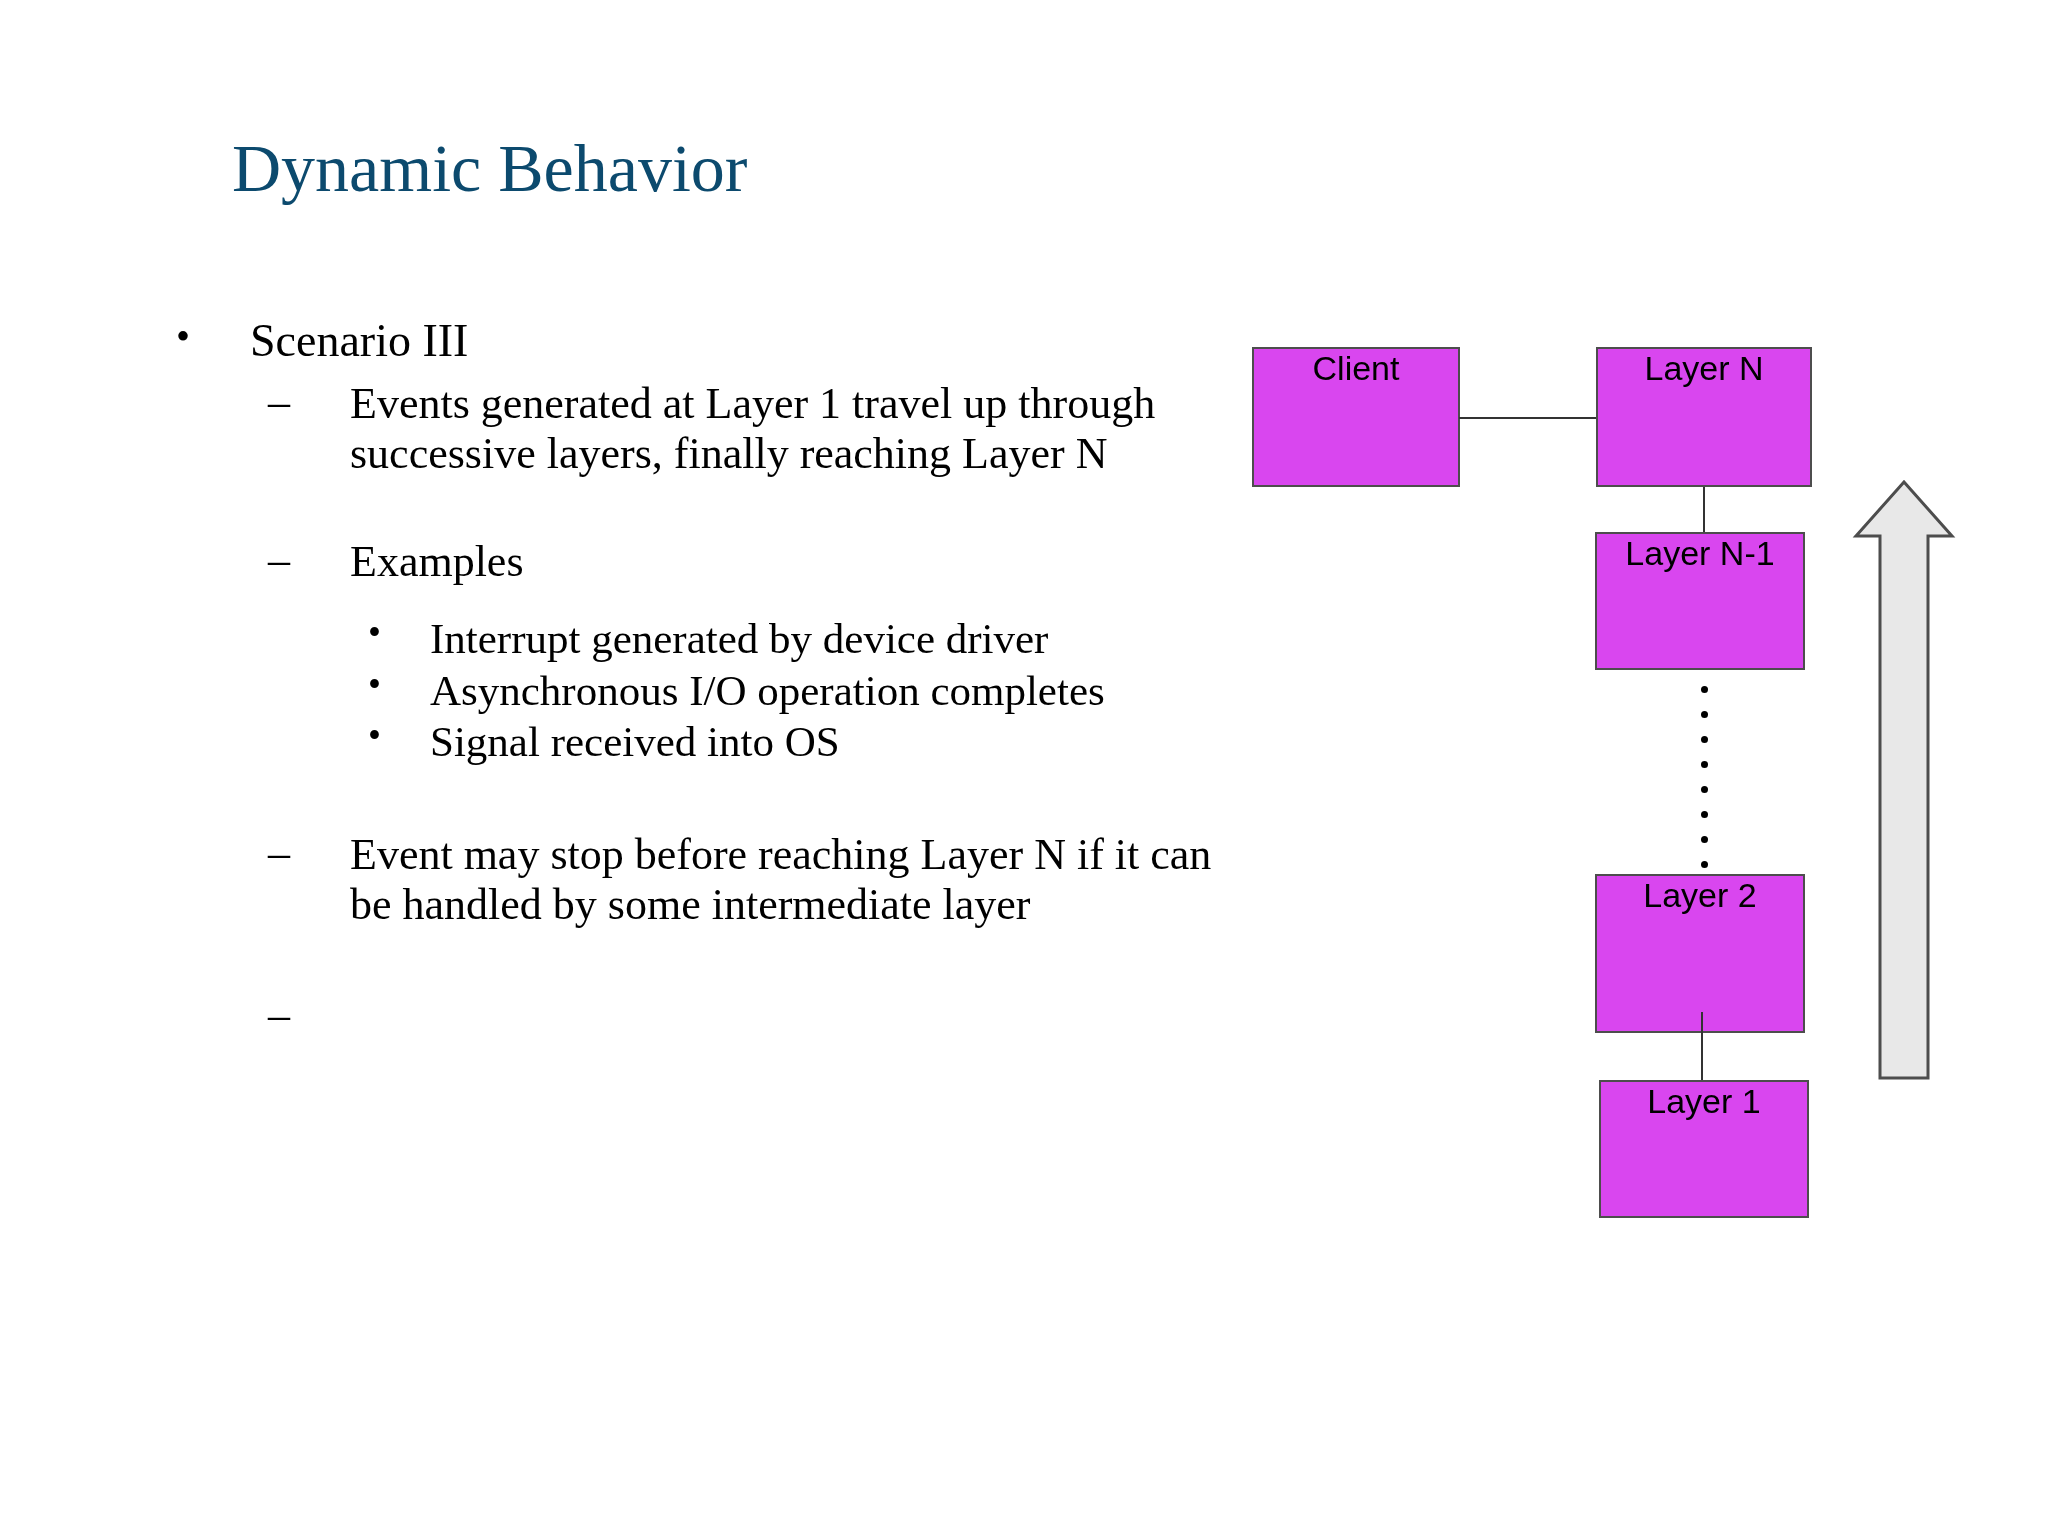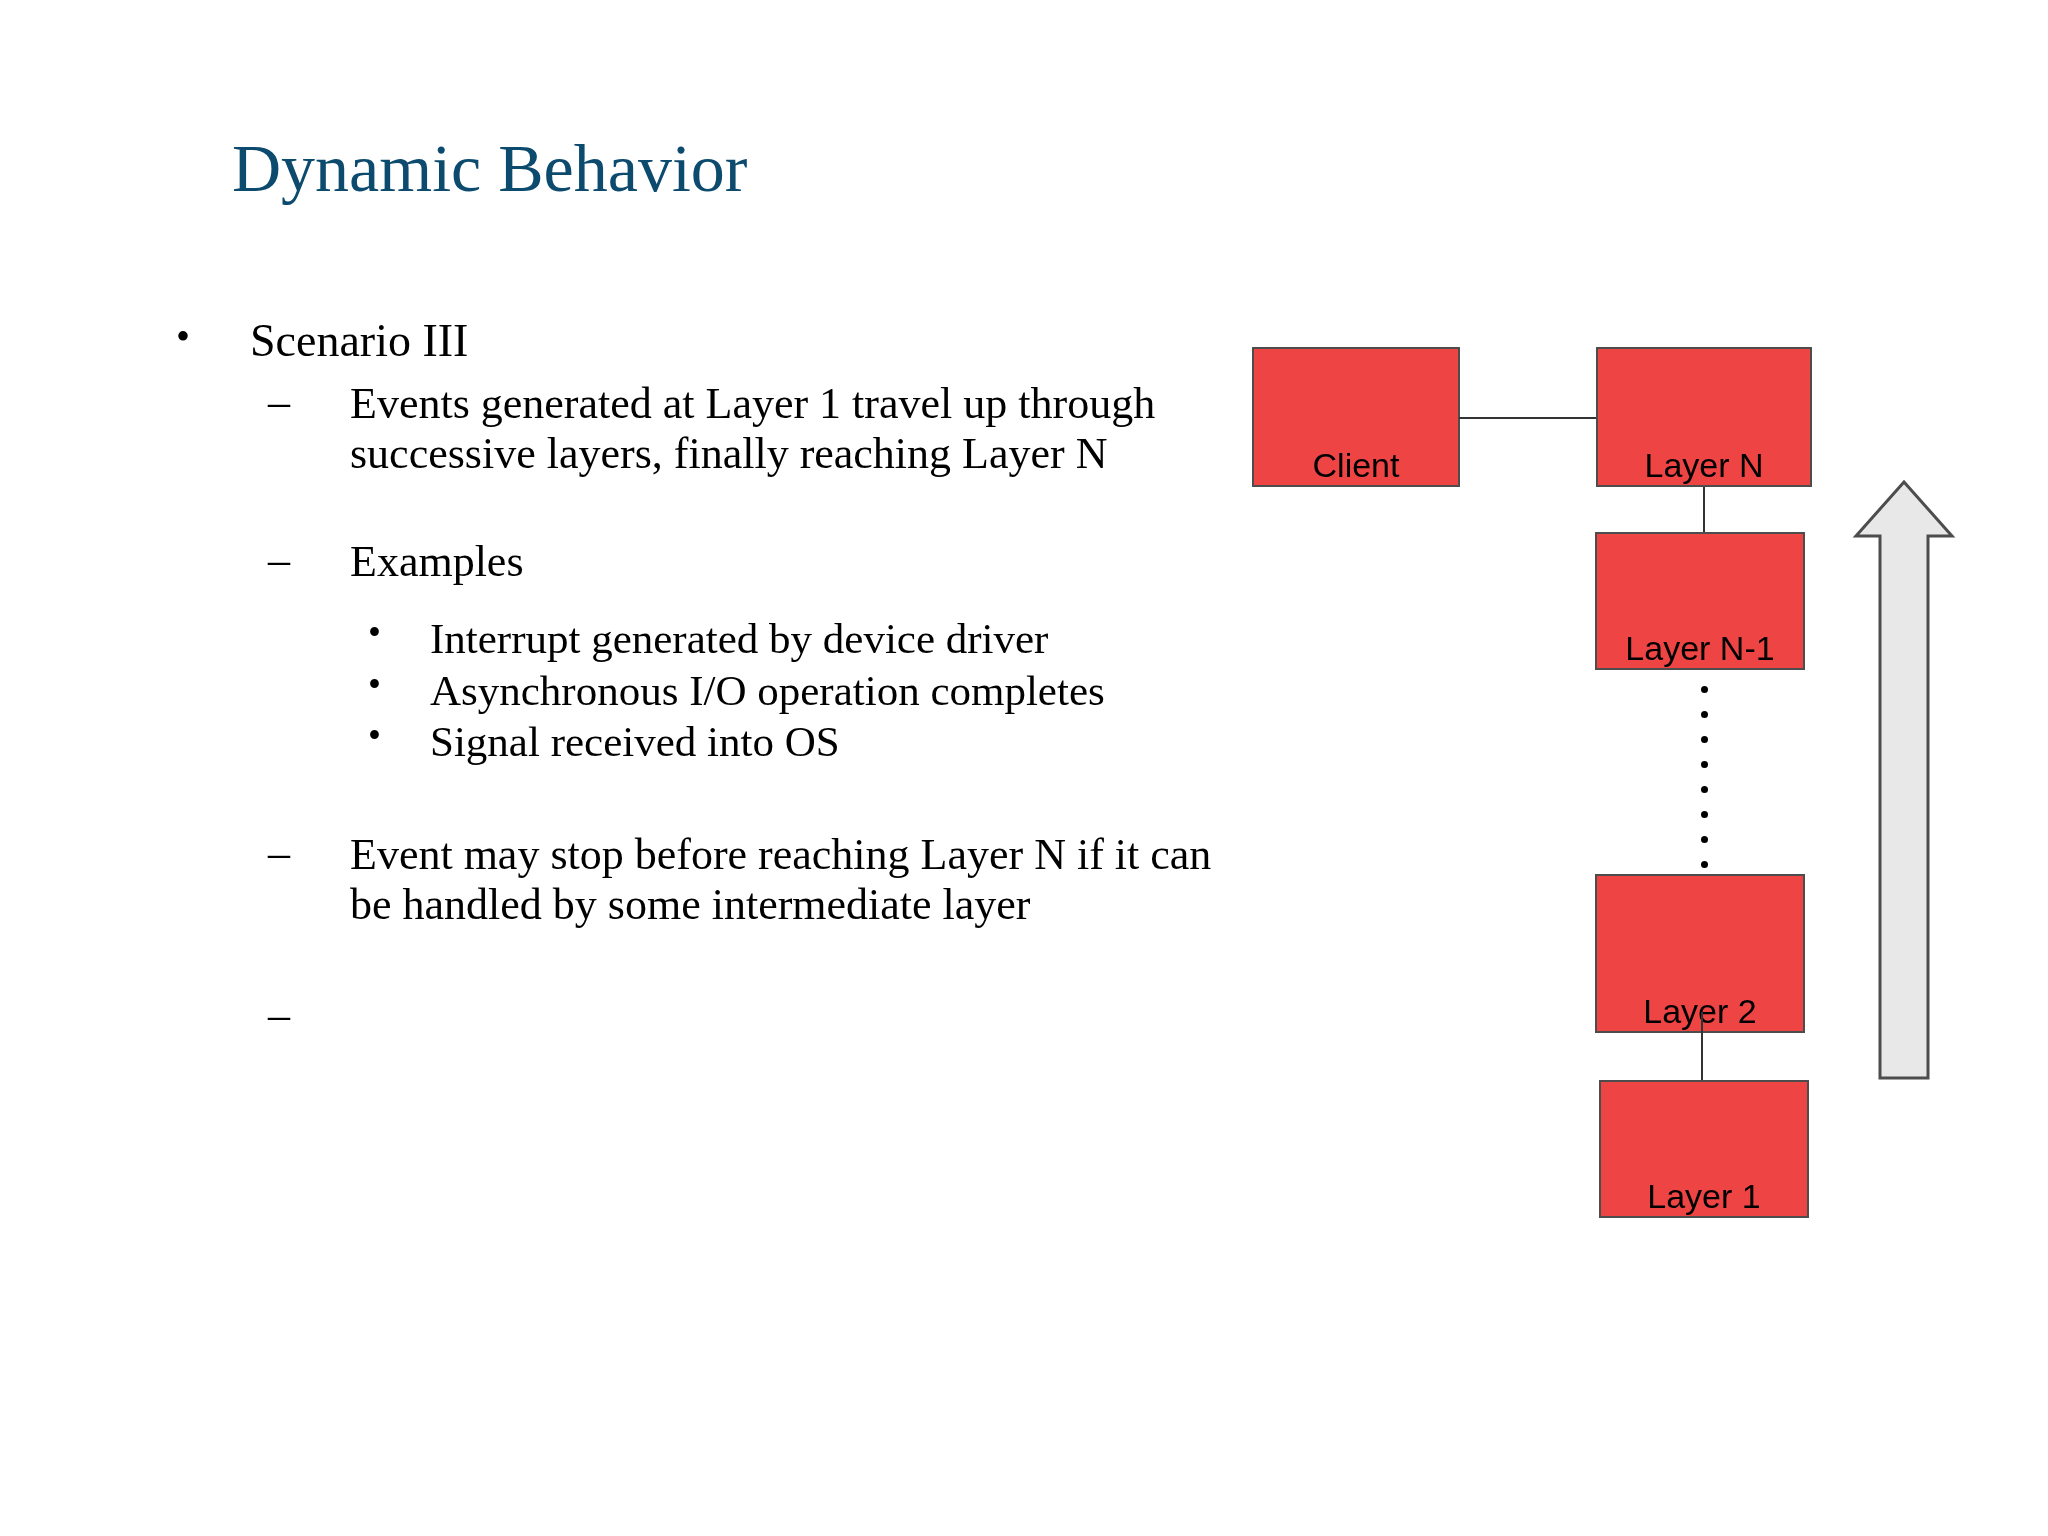--- a/index.html
+++ b/index.html
@@ -100,23 +100,23 @@
     width: 2048px;
     height: 1536px;
     pointer-events: none;
   }
   #diagram > * { pointer-events: auto; }
 
   .dbox {
     position: absolute;
     box-sizing: border-box;
     border: 2px solid #4d4d4d;
-    background: #ef4444;
+    background: #d946ef;
     display: flex;
-    align-items: flex-end;
+    align-items: flex-start;
     justify-content: center;
     font-family: "Liberation Sans", "DejaVu Sans", sans-serif;
     font-size: 34px;
     color: #000000;
   }
 
   .dline {
     position: absolute;
     background: #333333;
   }

